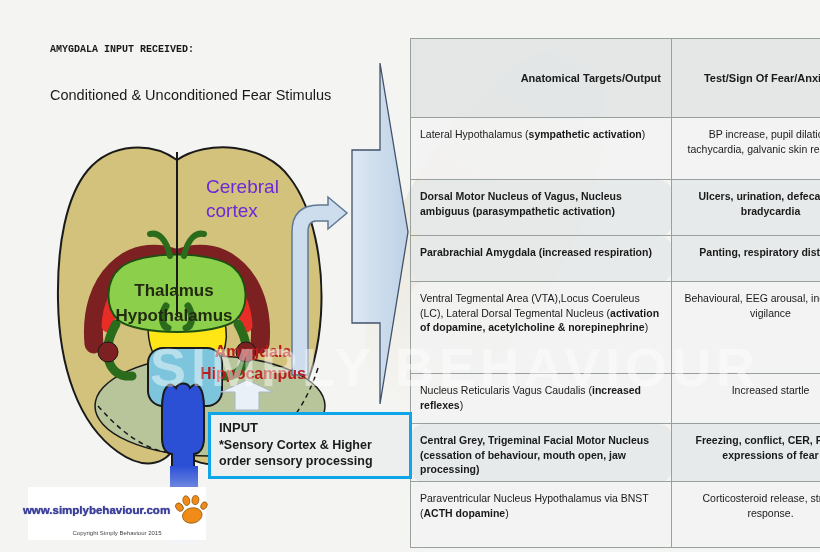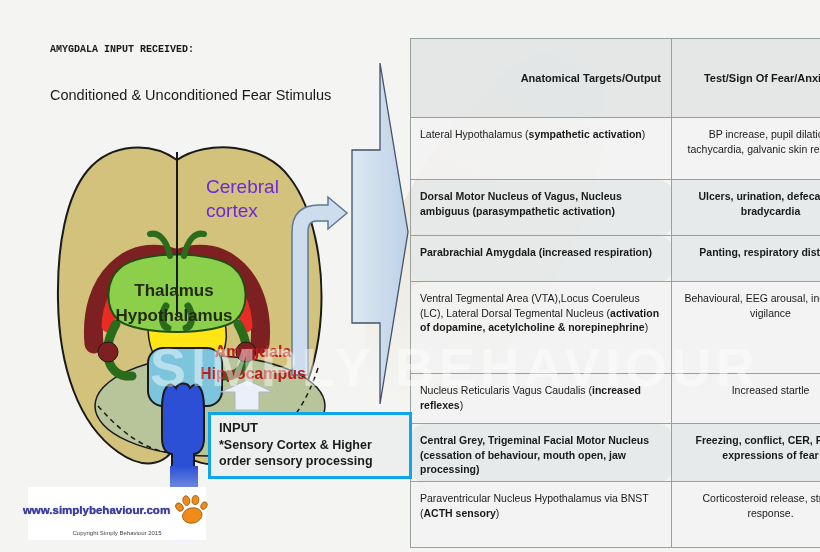--- a/index.html
+++ b/index.html
@@ -157,21 +157,21 @@
         </tr>
           <tr style="height: 50px;">
           <td class="target"><span class="t-pre">Nucleus Reticularis Vagus Caudalis (</span><b class="t-bold">increased reflexes</b><span class="t-post">)</span></td>
           <td class="sign">Increased startle</td>
         </tr>
           <tr class="shade" style="height: 56px;">
           <td class="target"><span class="t-pre">Central Grey, Trigeminal Facial Motor Nucleus (</span><b class="t-bold">cessation of behaviour, mouth open, jaw processing</b><span class="t-post">)</span></td>
           <td class="sign">Freezing, conflict, CER, Facial expressions of fear</td>
         </tr>
           <tr style="height: 66px;">
-          <td class="target"><span class="t-pre">Paraventricular Nucleus Hypothalamus via BNST (</span><b class="t-bold">ACTH sensory</b><span class="t-post">)</span></td>
+          <td class="target"><span class="t-pre">Paraventricular Nucleus Hypothalamus via BNST (</span><b class="t-bold">ACTH dopamine</b><span class="t-post">)</span></td>
           <td class="sign">Corticosteroid release, stress response.</td>
         </tr>
         </tbody>
     </table>
   </div>
 
   <div class="logo-box">
     <div class="logo-row">
       <span class="logo-site">www.simplybehaviour.com</span>
       <svg width="38" height="36" viewBox="0 0 42 40">

